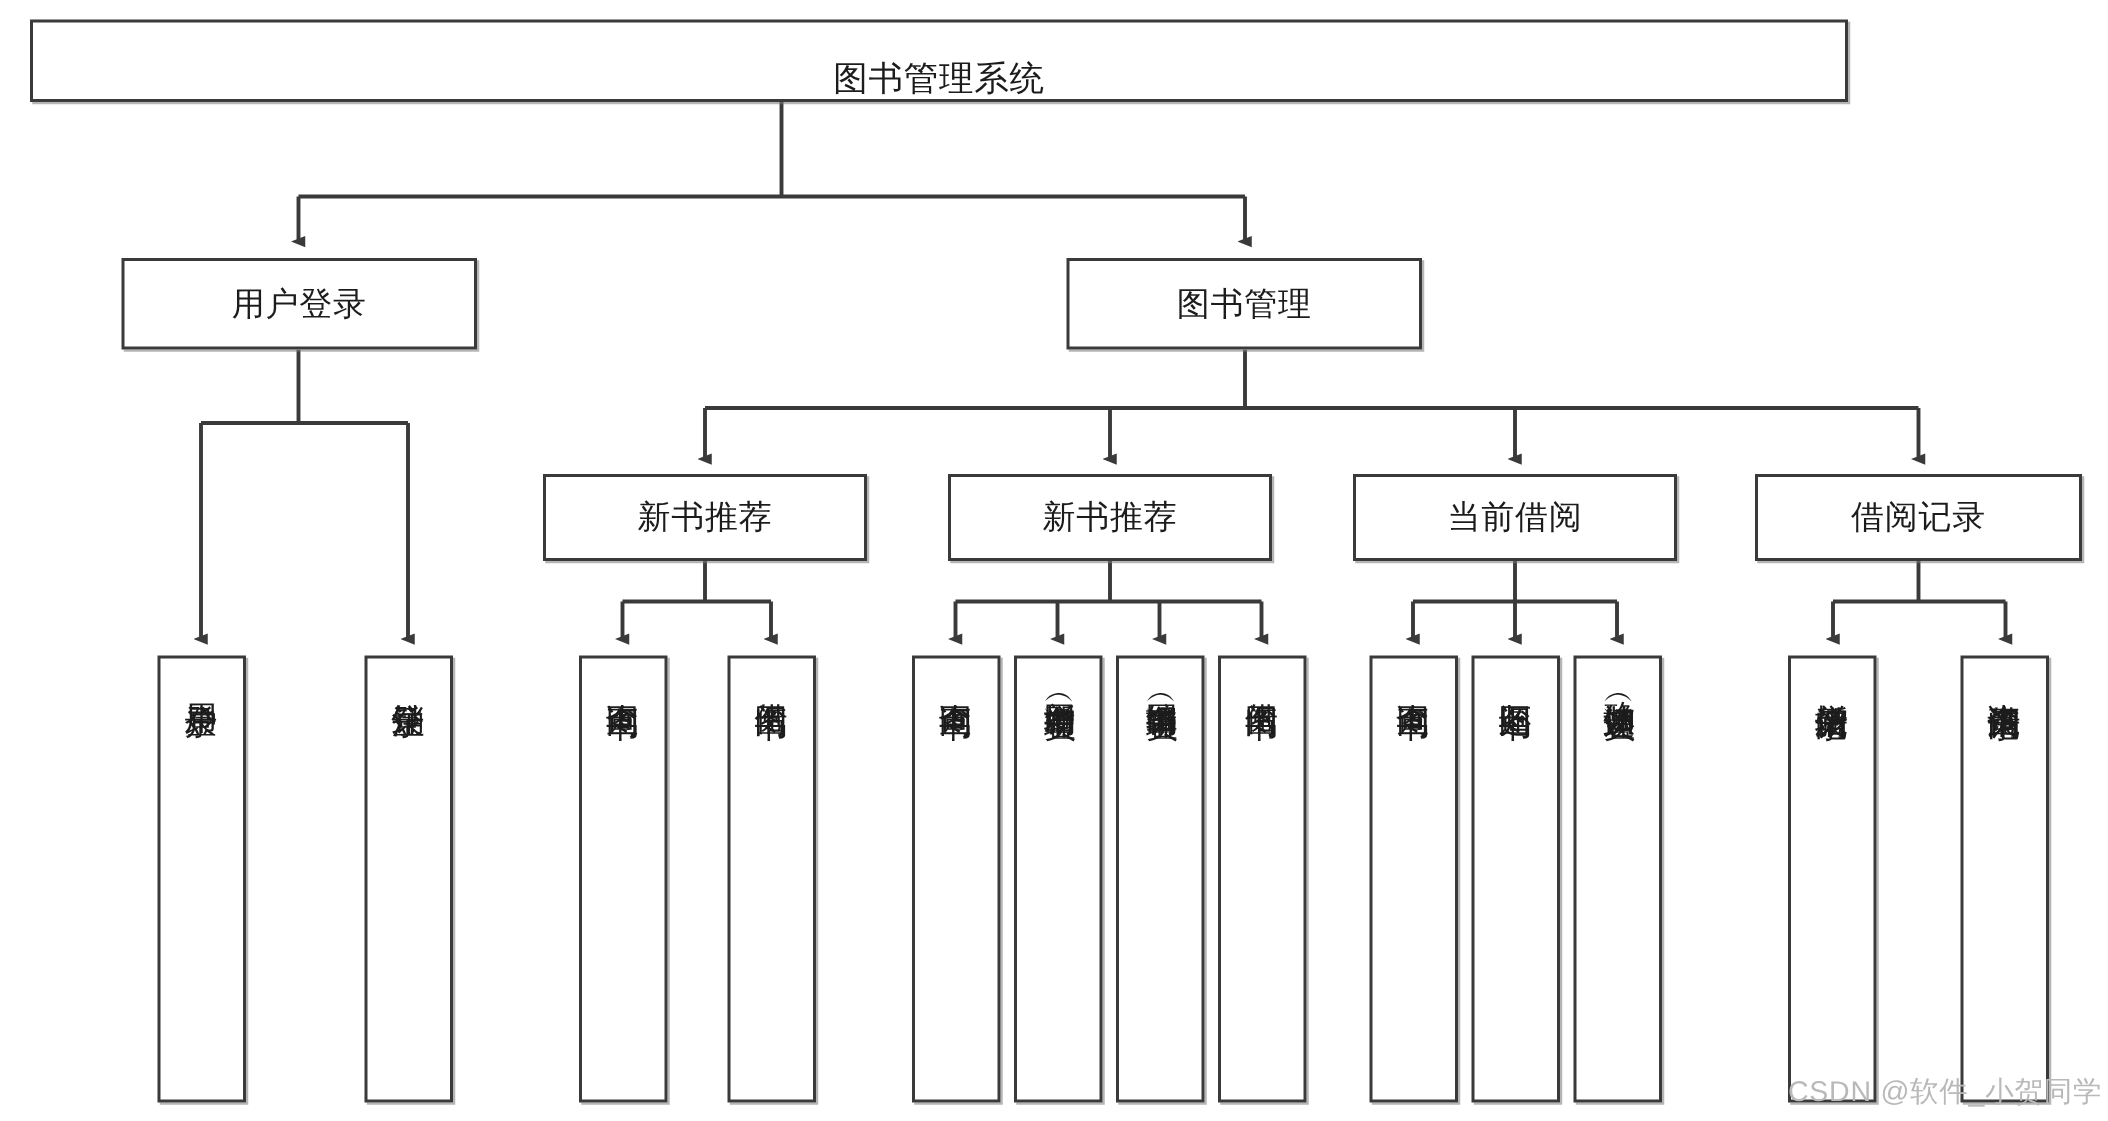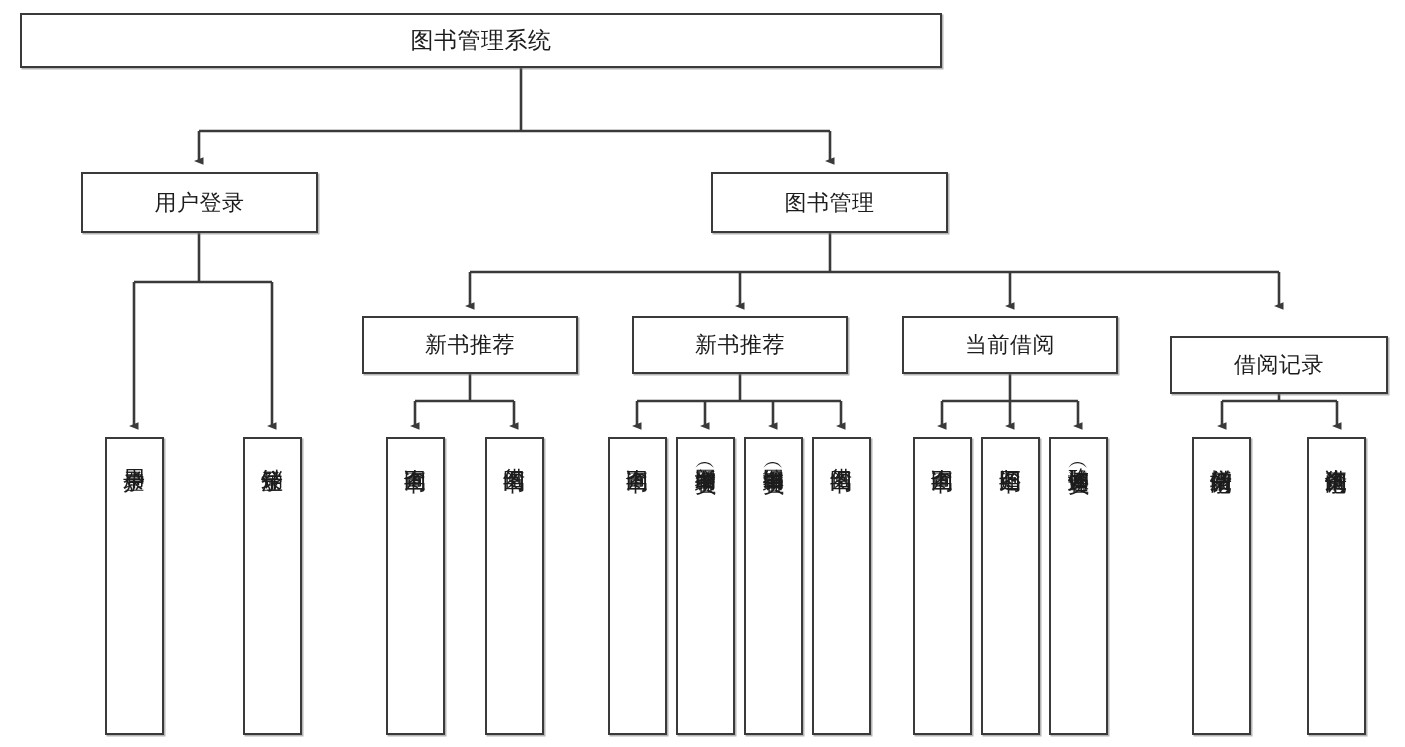--- a/index.html
+++ b/index.html
@@ -119,41 +119,41 @@
       <path d="M1010,401 L1010,426" marker-end="url(#arrow)"></path>
       <path d="M1078,401 L1078,426" marker-end="url(#arrow)"></path>
 
       <path d="M1279,374 L1279,401"></path>
       <path d="M1222,401 L1337,401"></path>
       <path d="M1222,401 L1222,426" marker-end="url(#arrow)"></path>
       <path d="M1337,401 L1337,426" marker-end="url(#arrow)"></path>
     </g>
   </svg>
 
-  <div class="node horizontal root" style="left:20px; top:13px; width:922px; height:55px;">
+  <div class="node horizontal root" style="left:20px; top:13px; width:1212px; height:55px;align-items:flex-end;">
     <span class="node-label">图书管理系统</span>
   </div>
 
   <div class="node horizontal" style="left:81px; top:172px; width:237px; height:61px;">
     <span class="node-label">用户登录</span>
   </div>
   <div class="node horizontal" style="left:711px; top:172px; width:237px; height:61px;justify-content:center;">
     <span class="node-label">图书管理</span>
   </div>
 
   <div class="node horizontal" style="left:362px; top:316px; width:216px; height:58px;justify-content:center;">
     <span class="node-label">新书推荐</span>
   </div>
   <div class="node horizontal" style="left:632px; top:316px; width:216px; height:58px;">
     <span class="node-label">新书推荐</span>
   </div>
   <div class="node horizontal" style="left:902px; top:316px; width:216px; height:58px;">
     <span class="node-label">当前借阅</span>
   </div>
-  <div class="node horizontal" style="left:1170px; top:336px; width:218px; height:58px;">
+  <div class="node horizontal" style="left:1170px; top:316px; width:218px; height:58px;">
     <span class="node-label">借阅记录</span>
   </div>
 
   <div class="node vertical" style="left:105px; top:437px; width:59px; height:298px;">
     <span class="node-label">用户登录</span>
   </div>
   <div class="node vertical" style="left:243px; top:437px; width:59px; height:298px;">
     <span class="node-label">注销登录</span>
   </div>
 
@@ -187,14 +187,15 @@
     <span class="node-label">确认归还（管理员）</span>
   </div>
 
   <div class="node vertical" style="left:1192px; top:437px; width:59px; height:298px;">
     <span class="node-label">新增借阅记录</span>
   </div>
   <div class="node vertical" style="left:1307px; top:437px; width:59px; height:298px;">
     <span class="node-label">查询借阅记录</span>
   </div>
 
+  <div class="watermark" style="left:1192px; top:715px;">CSDN @软件_小贺同学</div>
 
 </div>
 
 </body></html>

